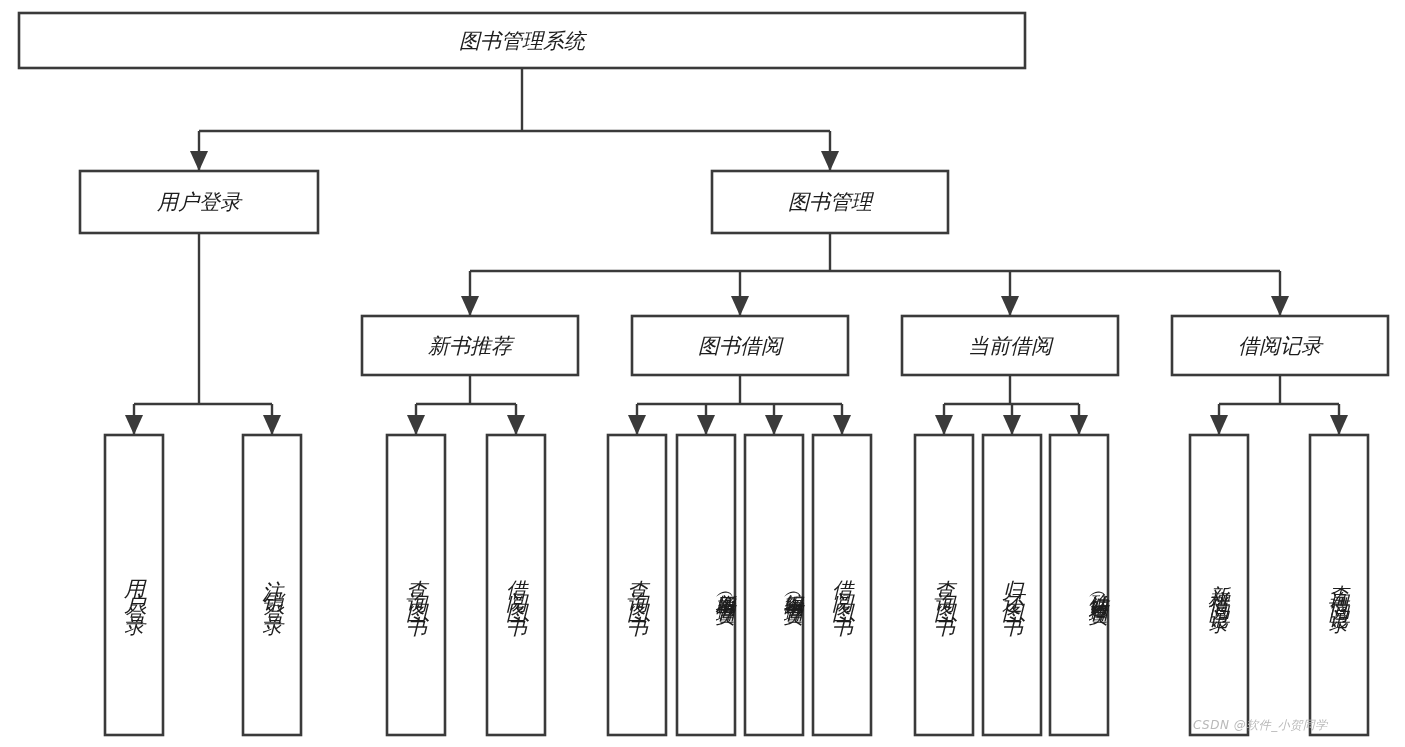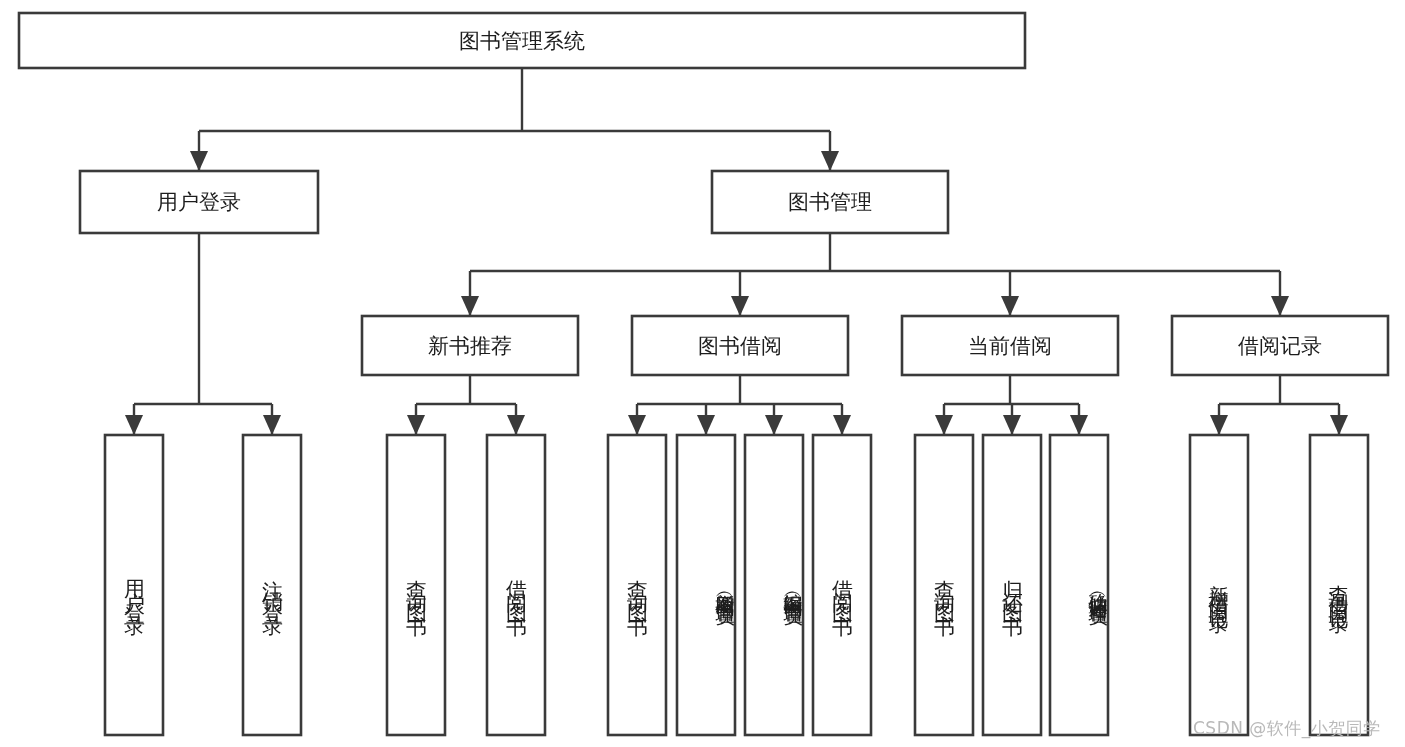--- a/index.html
+++ b/index.html
@@ -12,20 +12,21 @@
     width: 1405px;
     height: 747px;
     overflow: hidden;
     font-family: "DejaVu Sans", "Liberation Sans", sans-serif;
   }
   #diagram-root {
     position: relative;
     width: 1273px;
     height: 747px;
     background: #ffffff;
+    font-style: italic;
   }
   svg.diagram-canvas {
     position: absolute;
     left: 0;
     top: 0;
     width: 1405px;
     height: 747px;
     display: block;
   }
   .node-box {
@@ -61,21 +62,21 @@
     letter-spacing: 3px;
     white-space: nowrap;
     display: flex;
     align-items: flex-start;
     justify-content: center;
     pointer-events: none;
   }
   .watermark {
     position: absolute;
     font-family: "DejaVu Sans", "Liberation Sans", sans-serif;
-    font-size: 17px;
+    font-size: 12px;
     color: #b9b9b9;
     white-space: nowrap;
     letter-spacing: 0.5px;
   }
 </style>
 </head>
 <body>
 
 <div id="diagram-root">
 

